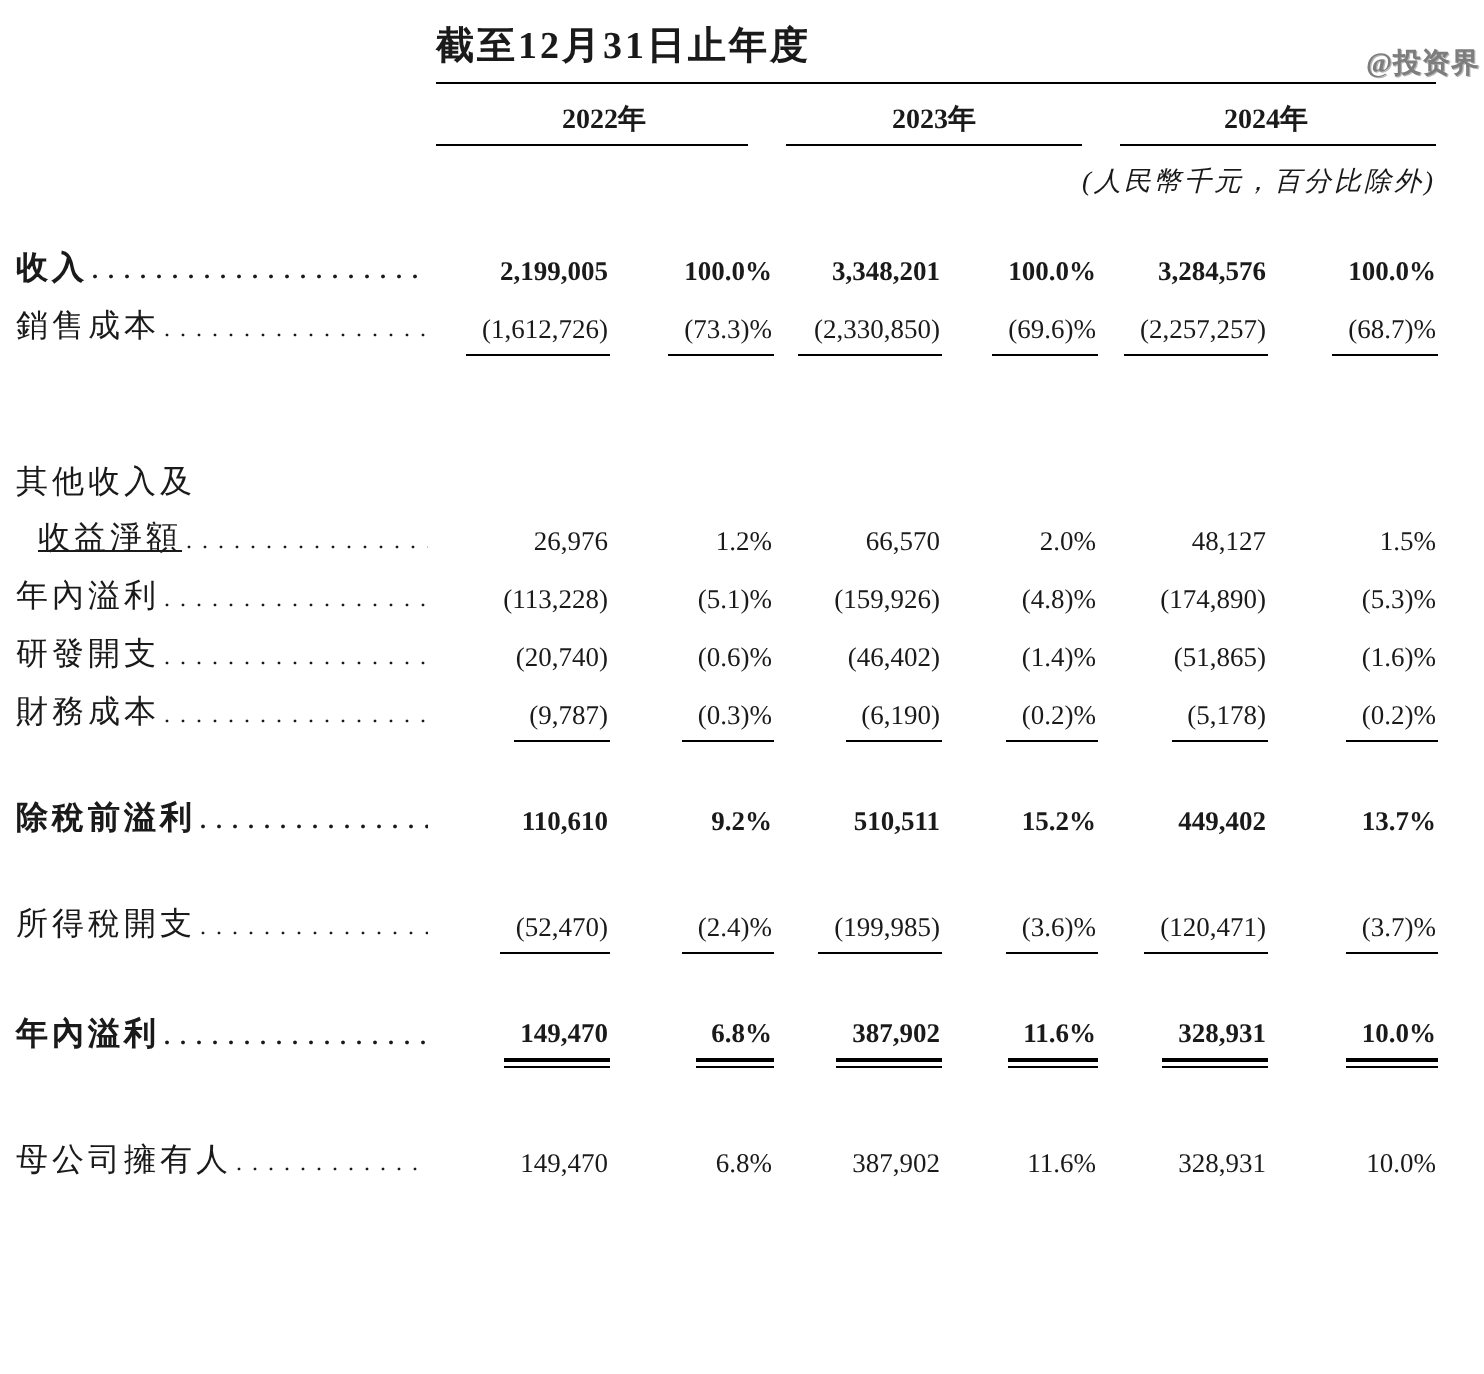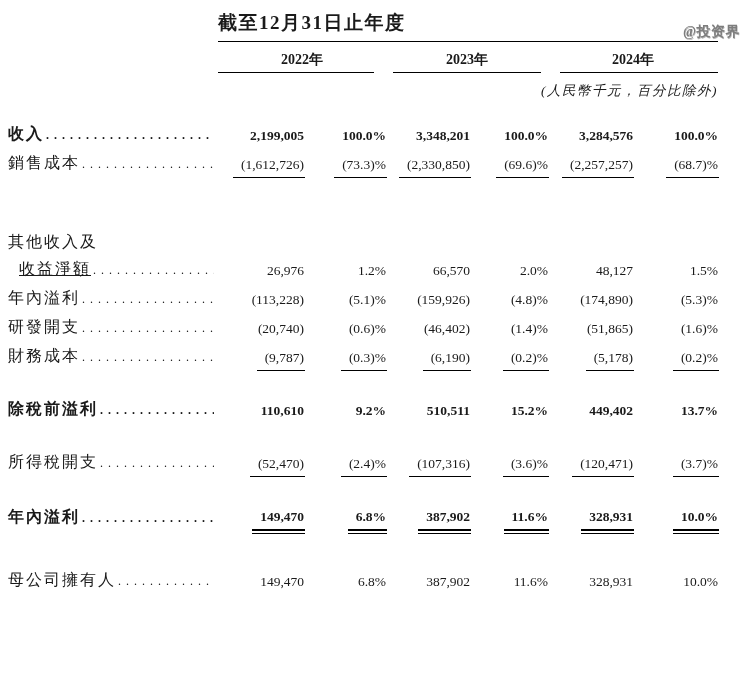--- a/index.html
+++ b/index.html
@@ -220,21 +220,21 @@
         </tr>
         <tr>
           <td class="">
             <div class="lblwrap">
               <span class="lbltext">所得稅開支</span>
               <span class="dots"></span>
             </div>
           </td>
           <td class="num u"><span class="cell">(52,470)</span></td>
           <td class="num u"><span class="cell">(2.4)%</span></td>
-          <td class="num u"><span class="cell">(107,316)</span></td>
+          <td class="num u"><span class="cell">(199,985)</span></td>
           <td class="num u"><span class="cell">(3.6)%</span></td>
           <td class="num u"><span class="cell">(120,471)</span></td>
           <td class="num u"><span class="cell">(3.7)%</span></td>
         </tr>
         <tr class="sp-s">
           <td colspan="7"></td>
         </tr>
         <tr>
           <td class="b">
             <div class="lblwrap">

